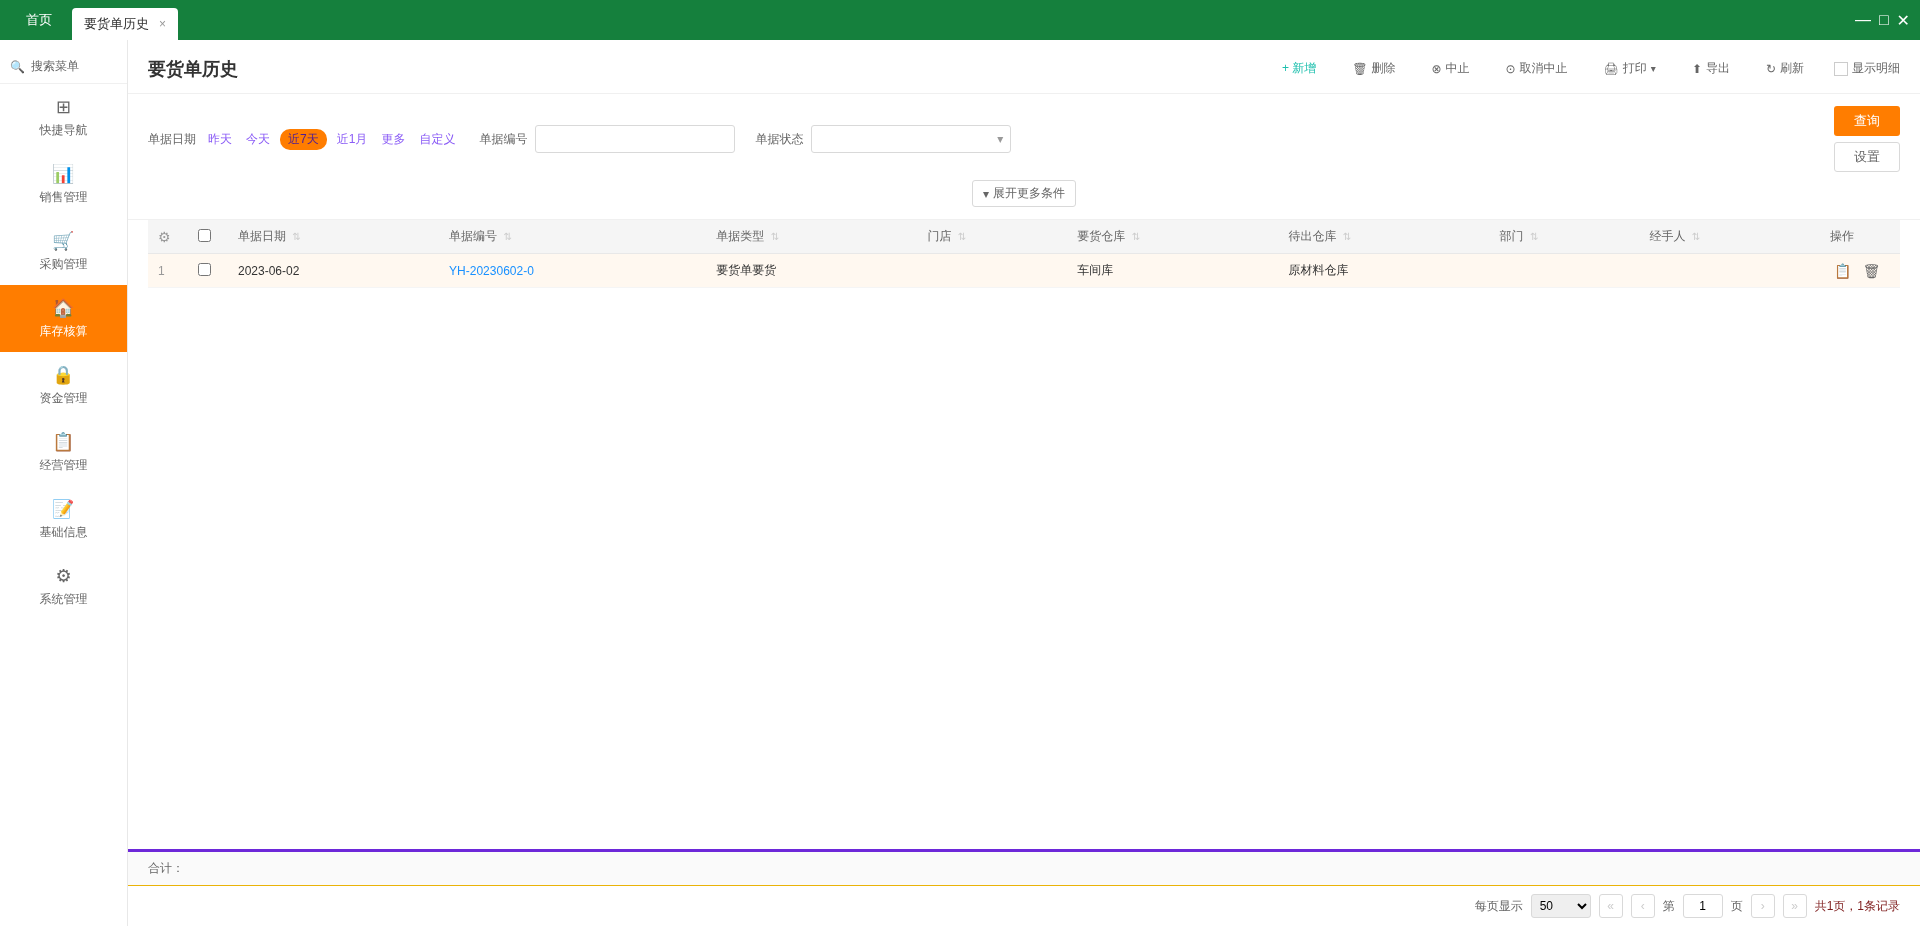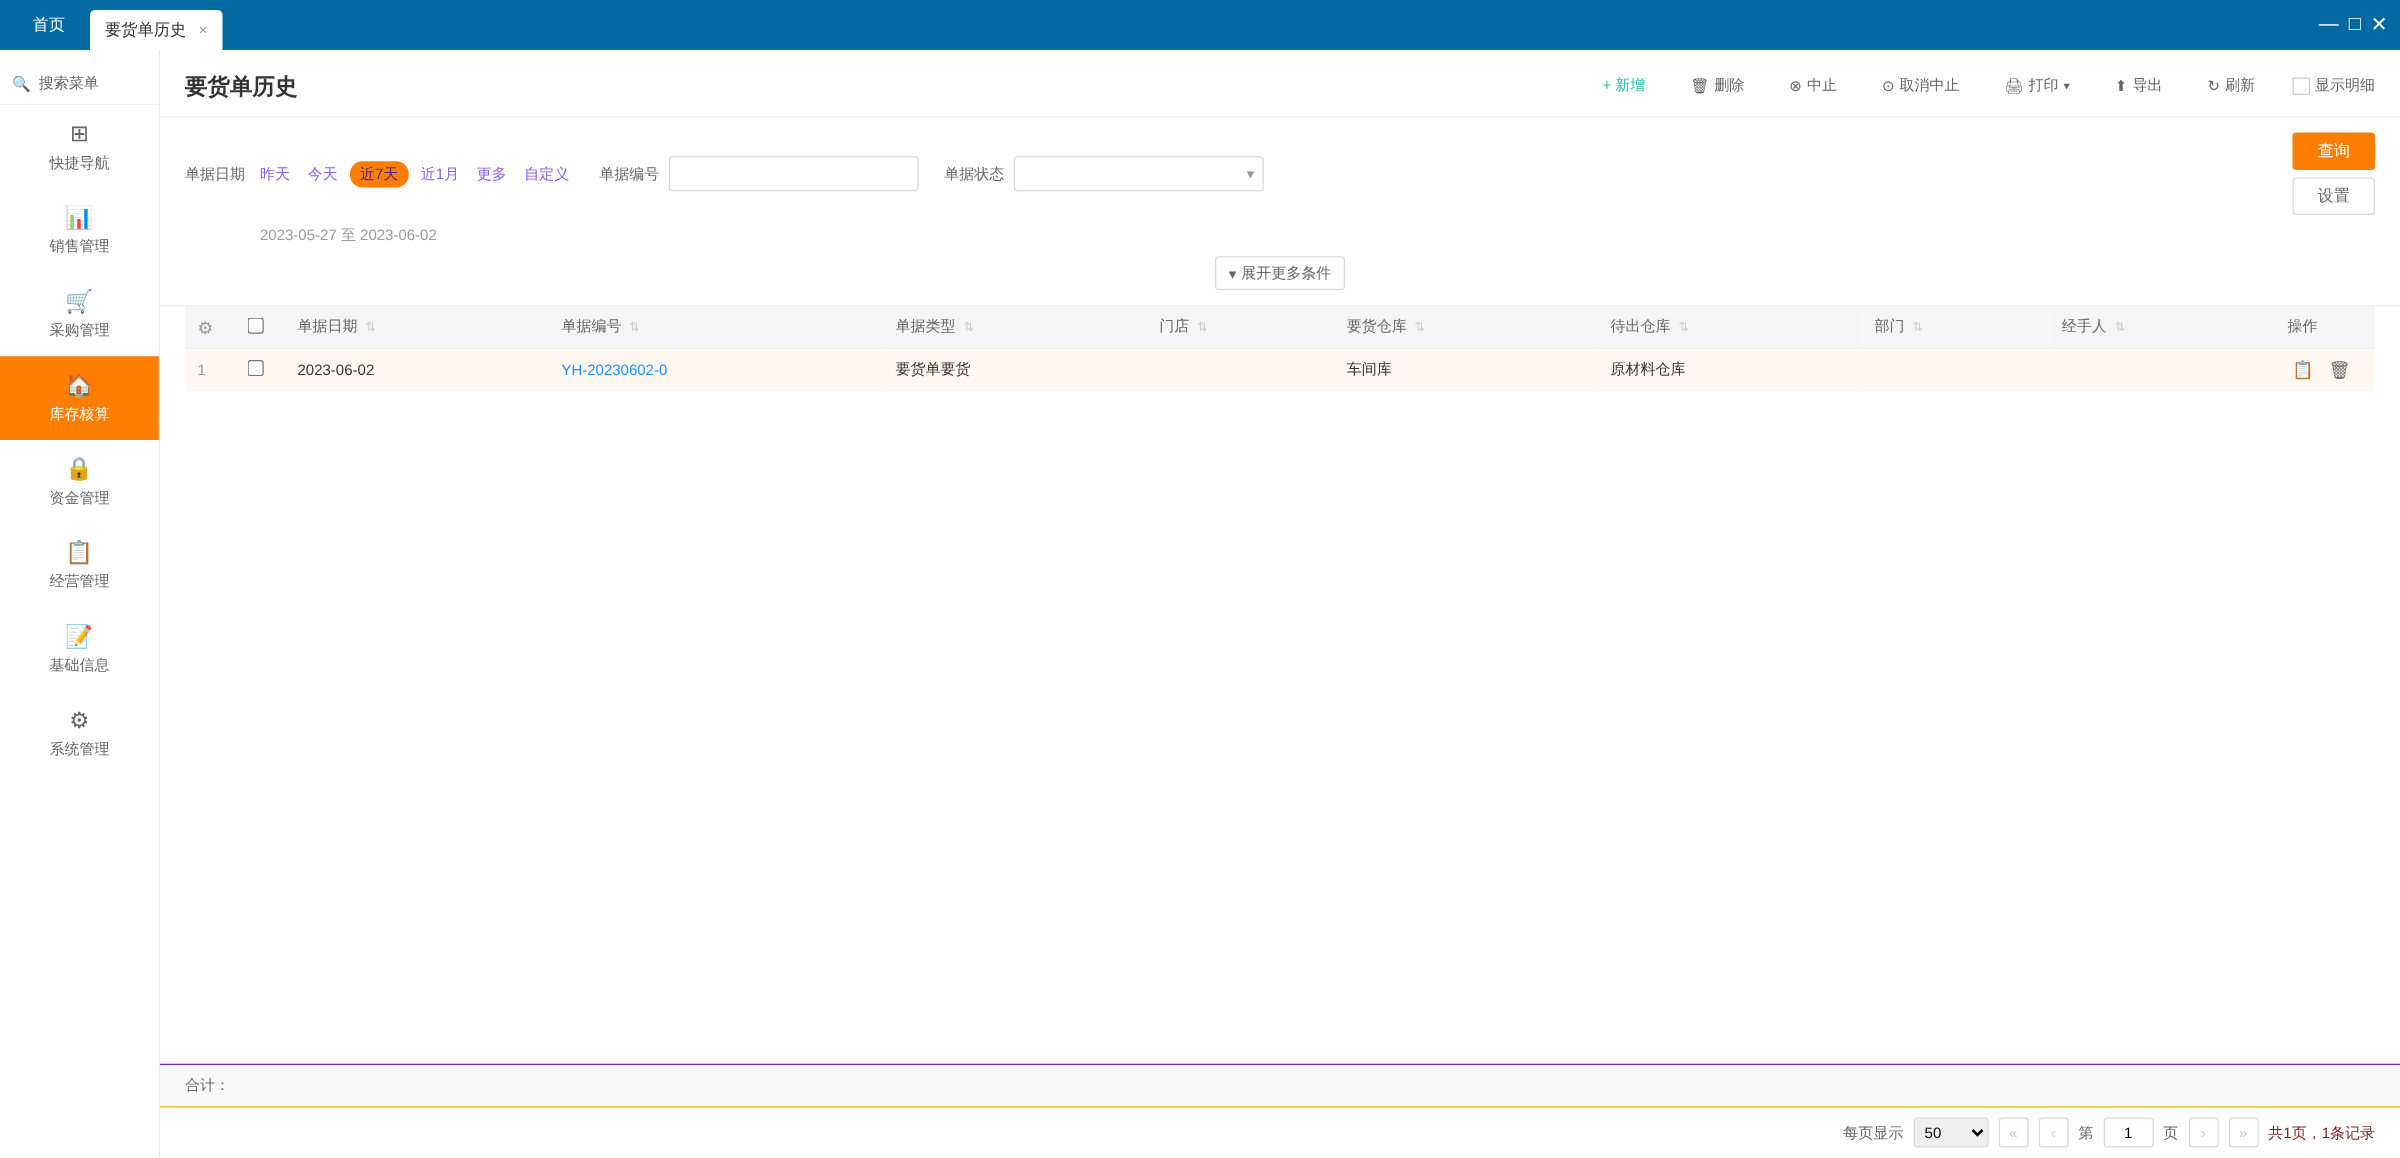--- a/index.html
+++ b/index.html
@@ -2,21 +2,21 @@
 <html><head>
   <meta charset="utf-8">
   <style>
     * { margin: 0; padding: 0; box-sizing: border-box; }
     body { font-family: 'Microsoft YaHei', Arial, sans-serif; font-size: 13px; color: #333; background: #f5f5f5; overflow: hidden; }
 
     
     .app-container { display: flex; flex-direction: column; height: 926px; width: 1920px; }
 
     
-    .top-bar { height: 40px; background: #0369a1; display: flex; align-items: center; padding: 0 10px; gap: 4px; }
+    .top-bar { height: 40px; background: #15803d; display: flex; align-items: center; padding: 0 10px; gap: 4px; }
     .tab-home { color: #fff; padding: 0 16px; height: 40px; display: flex; align-items: center; cursor: pointer; font-size: 13px; }
     .tab-active { background: #fff; color: #333; height: 32px; border-radius: 4px 4px 0 0; padding: 0 12px; display: flex; align-items: center; gap: 6px; font-size: 13px; margin-top: 8px; }
     .tab-close { color: #999; cursor: pointer; font-size: 12px; margin-left: 4px; }
     .top-bar-right { margin-left: auto; display: flex; align-items: center; gap: 8px; }
     .top-bar-icon { color: #fff; font-size: 16px; cursor: pointer; }
 
     
     .main-layout { display: flex; flex: 1; overflow: hidden; }
 
     
@@ -68,21 +68,21 @@
     thead th.sortable { cursor: pointer; }
     tbody td { padding: 8px 10px; border-bottom: 1px solid #f5f5f5; font-size: 12px; color: #333; }
     tbody tr.selected { background: #fff8f0; }
     .sort-icon { color: #ccc; font-size: 10px; margin-left: 3px; }
     .link-text { color: #1890ff; cursor: pointer; text-decoration: none; }
     .row-action-btn { color: #666; cursor: pointer; font-size: 14px; padding: 2px 4px; border-radius: 2px; }
     .row-number { color: #999; }
     .settings-icon { color: #999; font-size: 14px; cursor: pointer; }
 
     
-    .table-footer { padding: 8px 20px; background: #fafafa; border-top: 1px solid #6d28d9; display: flex; align-items: center; margin-top: 28px; }
+    .table-footer { padding: 8px 20px; background: #fafafa; border-top: 3px solid #6d28d9; display: flex; align-items: center; margin-top: 28px; }
     .footer-total { font-size: 12px; color: #666; }
 
     
     .pagination { padding: 8px 20px; border-top: 1px solid #eab308; display: flex; align-items: center; justify-content: flex-end; gap: 8px; font-size: 12px; color: #666; background: #fff; }
     .page-size-label { color: #666; }
     .page-size-select { border: 1px solid #d9d9d9; border-radius: 3px; height: 24px; padding: 0 4px; font-size: 12px; width: 60px; }
     .page-btn { border: 1px solid #d9d9d9; border-radius: 3px; width: 24px; height: 24px; display: flex; align-items: center; justify-content: center; cursor: pointer; background: #fff; color: #666; font-size: 12px; }
     .page-btn.disabled { color: #ccc; cursor: not-allowed; }
     .page-input { border: 1px solid #d9d9d9; border-radius: 3px; height: 24px; width: 40px; text-align: center; font-size: 12px; }
     .page-info { color: #7f1d1d; }
@@ -207,23 +207,20 @@
               <select class="filter-select">
                 <option value=""></option>
               </select>
               <span class="select-arrow">▾</span>
             </div>
           </div>
           <div class="filter-actions">
             <button class="query-btn">查询</button>
             <button class="settings-btn">设置</button>
           </div>
-        </div>
-        <div style="margin-top:4px;">
-          <span class="date-range" style="margin-left:60px;">2023-05-27 至 2023-06-02</span>
         </div>
         <div style="display:flex;justify-content:center;margin-top:8px;">
           <div class="expand-btn">
             <span>▾</span>
             <span>展开更多条件</span>
           </div>
         </div>
       </div>
 
       <div class="table-container">

